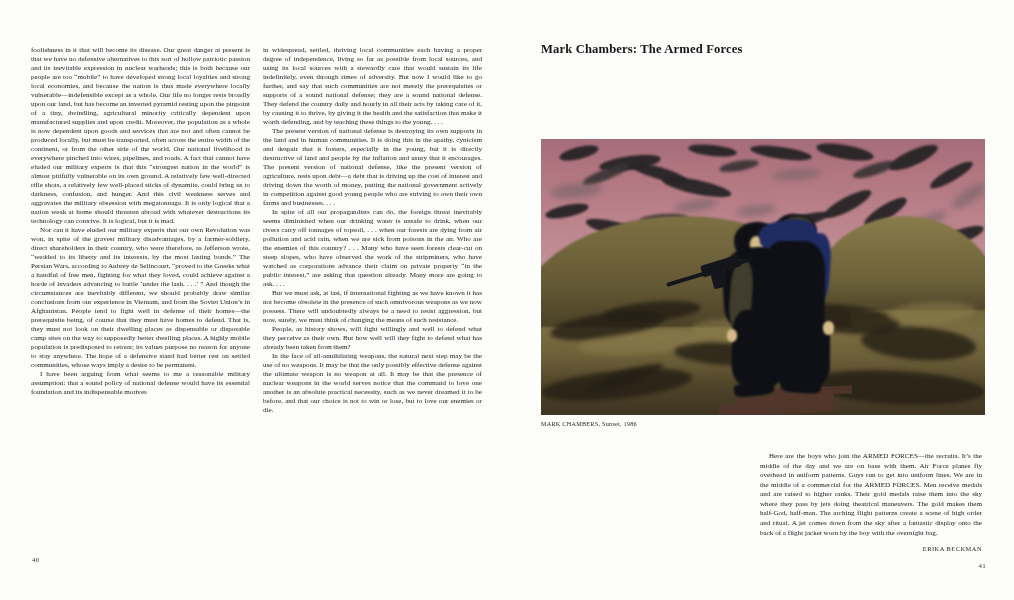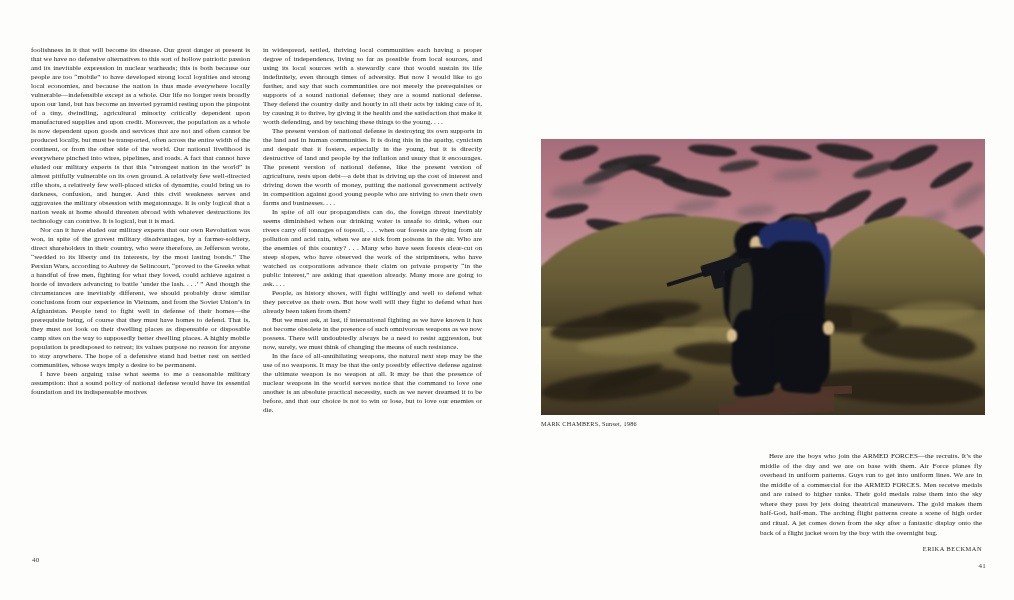--- a/index.html
+++ b/index.html
@@ -248,39 +248,40 @@
 
 <div id="spread">
 
   <div id="left-page">
 
     <div class="body-columns">
 
       <div class="body-col">
         <p>foolishness in it that will become its disease. Our great danger at present is that we have no defensive alternatives to this sort of hollow patriotic passion and its inevitable expression in nuclear warheads; this is both because our people are too “mobile” to have developed strong local loyalties and strong local economies, and because the nation is thus made everywhere locally vulnerable—indefensible except as a whole. Our life no longer rests broadly upon our land, but has become an inverted pyramid resting upon the pinpoint of a tiny, dwindling, agricultural minority critically dependent upon manufactured supplies and upon credit. Moreover, the population as a whole is now dependent upon goods and services that are not and often cannot be produced locally, but must be transported, often across the entire width of the continent, or from the other side of the world. Our national livelihood is everywhere pinched into wires, pipelines, and roads. A fact that cannot have eluded our military experts is that this “strongest nation in the world” is almost pitifully vulnerable on its own ground. A relatively few well-directed rifle shots, a relatively few well-placed sticks of dynamite, could bring us to darkness, confusion, and hunger. And this civil weakness serves and aggravates the military obsession with megatonnage. It is only logical that a nation weak at home should threaten abroad with whatever destructions its technology can contrive. It is logical, but it is mad.</p>
         <p>Nor can it have eluded our military experts that our own Revolution was won, in spite of the gravest military disadvantages, by a farmer-soldiery, direct shareholders in their country, who were therefore, as Jefferson wrote, “wedded to its liberty and its interests, by the most lasting bonds.” The Persian Wars, according to Aubrey de Selincourt, “proved to the Greeks what a handful of free men, fighting for what they loved, could achieve against a horde of invaders advancing to battle ‘under the lash. . . .’ ” And though the circumstances are inevitably different, we should probably draw similar conclusions from our experience in Vietnam, and from the Soviet Union’s in Afghanistan. People tend to fight well in defense of their homes—the prerequisite being, of course that they must have homes to defend. That is, they must not look on their dwelling places as dispensable or disposable camp sites on the way to supposedly better dwelling places. A highly mobile population is predisposed to retreat; its values purpose no reason for anyone to stay anywhere. The hope of a defensive stand had better rest on settled communities, whose ways imply a desire to be permanent.</p>
-        <p>I have been arguing raise what seems to me a reasonable military assumption: that a sound policy of national defense would have its essential foundation and its indispensable motives</p>
+        <p>I have been arguing from what seems to me a reasonable military assumption: that a sound policy of national defense would have its essential foundation and its indispensable motives</p>
       </div>
 
       <div class="body-col">
         <p>in widespread, settled, thriving local communities each having a proper degree of independence, living so far as possible from local sources, and using its local sources with a stewardly care that would sustain its life indefinitely, even through times of adversity. But now I would like to go further, and say that such communities are not merely the prerequisites or supports of a sound national defense; they are a sound national defense. They defend the country daily and hourly in all their acts by taking care of it, by causing it to thrive, by giving it the health and the satisfaction that make it worth defending, and by teaching these things to the young. . . .</p>
         <p>The present version of national defense is destroying its own supports in the land and in human communities. It is doing this in the apathy, cynicism and despair that it fosters, especially in the young, but it is directly destructive of land and people by the inflation and usury that it encourages. The present version of national defense, like the present version of agriculture, rests upon debt—a debt that is driving up the cost of interest and driving down the worth of money, putting the national government actively in competition against good young people who are striving to own their own farms and businesses. . . .</p>
         <p>In spite of all our propagandists can do, the foreign threat inevitably seems diminished when our drinking water is unsafe to drink, when our rivers carry off tonnages of topsoil, . . . when our forests are dying from air pollution and acid rain, when we are sick from poisons in the air. Who are the enemies of this country? . . . Many who have seen forests clear-cut on steep slopes, who have observed the work of the stripminers, who have watched as corporations advance their claim on private property “in the public interest,” are asking that question already. Many more are going to ask. . . .</p>
+        <p>But we must ask, at last, if international fighting as we have known it has not become obsolete in the presence of such omnivorous weapons as we now possess. There will undoubtedly always be a need to resist aggression, but now, surely, we must think of changing the means of such resistance.</p>
         <p>People, as history shows, will fight willingly and well to defend what they perceive as their own. But how well will they fight to defend what has already been taken from them?</p>
-        <p>But we must ask, at last, if international fighting as we have known it has not become obsolete in the presence of such omnivorous weapons as we now possess. There will undoubtedly always be a need to resist aggression, but now, surely, we must think of changing the means of such resistance.</p>
         <p>In the face of all-annihilating weapons, the natural next step may be the use of no weapons. It may be that the only possibly effective defense against the ultimate weapon is no weapon at all. It may be that the presence of nuclear weapons in the world serves notice that the command to love one another is an absolute practical necessity, such as we never dreamed it to be before, and that our choice is not to win or lose, but to love our enemies or die.</p>
       </div>
 
     </div>
 
     <div class="folio" id="folio-left">40</div>
   </div>
 
   <div id="right-page">
 
+    <div id="article-title">Mark Chambers: The Armed Forces</div>
 
     <div id="photo-frame">
       <div id="photo">
 
         <div class="sky"></div>
 
         <div class="cloud dark" style="left:4%;  top:3%;   width:9%;  height:4.5%; transform:rotate(-14deg);"></div>
         <div class="cloud dark" style="left:13%; top:6%;   width:14%; height:5%;   transform:rotate(-8deg);"></div>
         <div class="cloud" style="left:9%;  top:11%;  width:11%; height:4%;   transform:rotate(-22deg);"></div>
         <div class="cloud dark" style="left:20%; top:10%;  width:13%; height:4.5%; transform:rotate(16deg);"></div>

